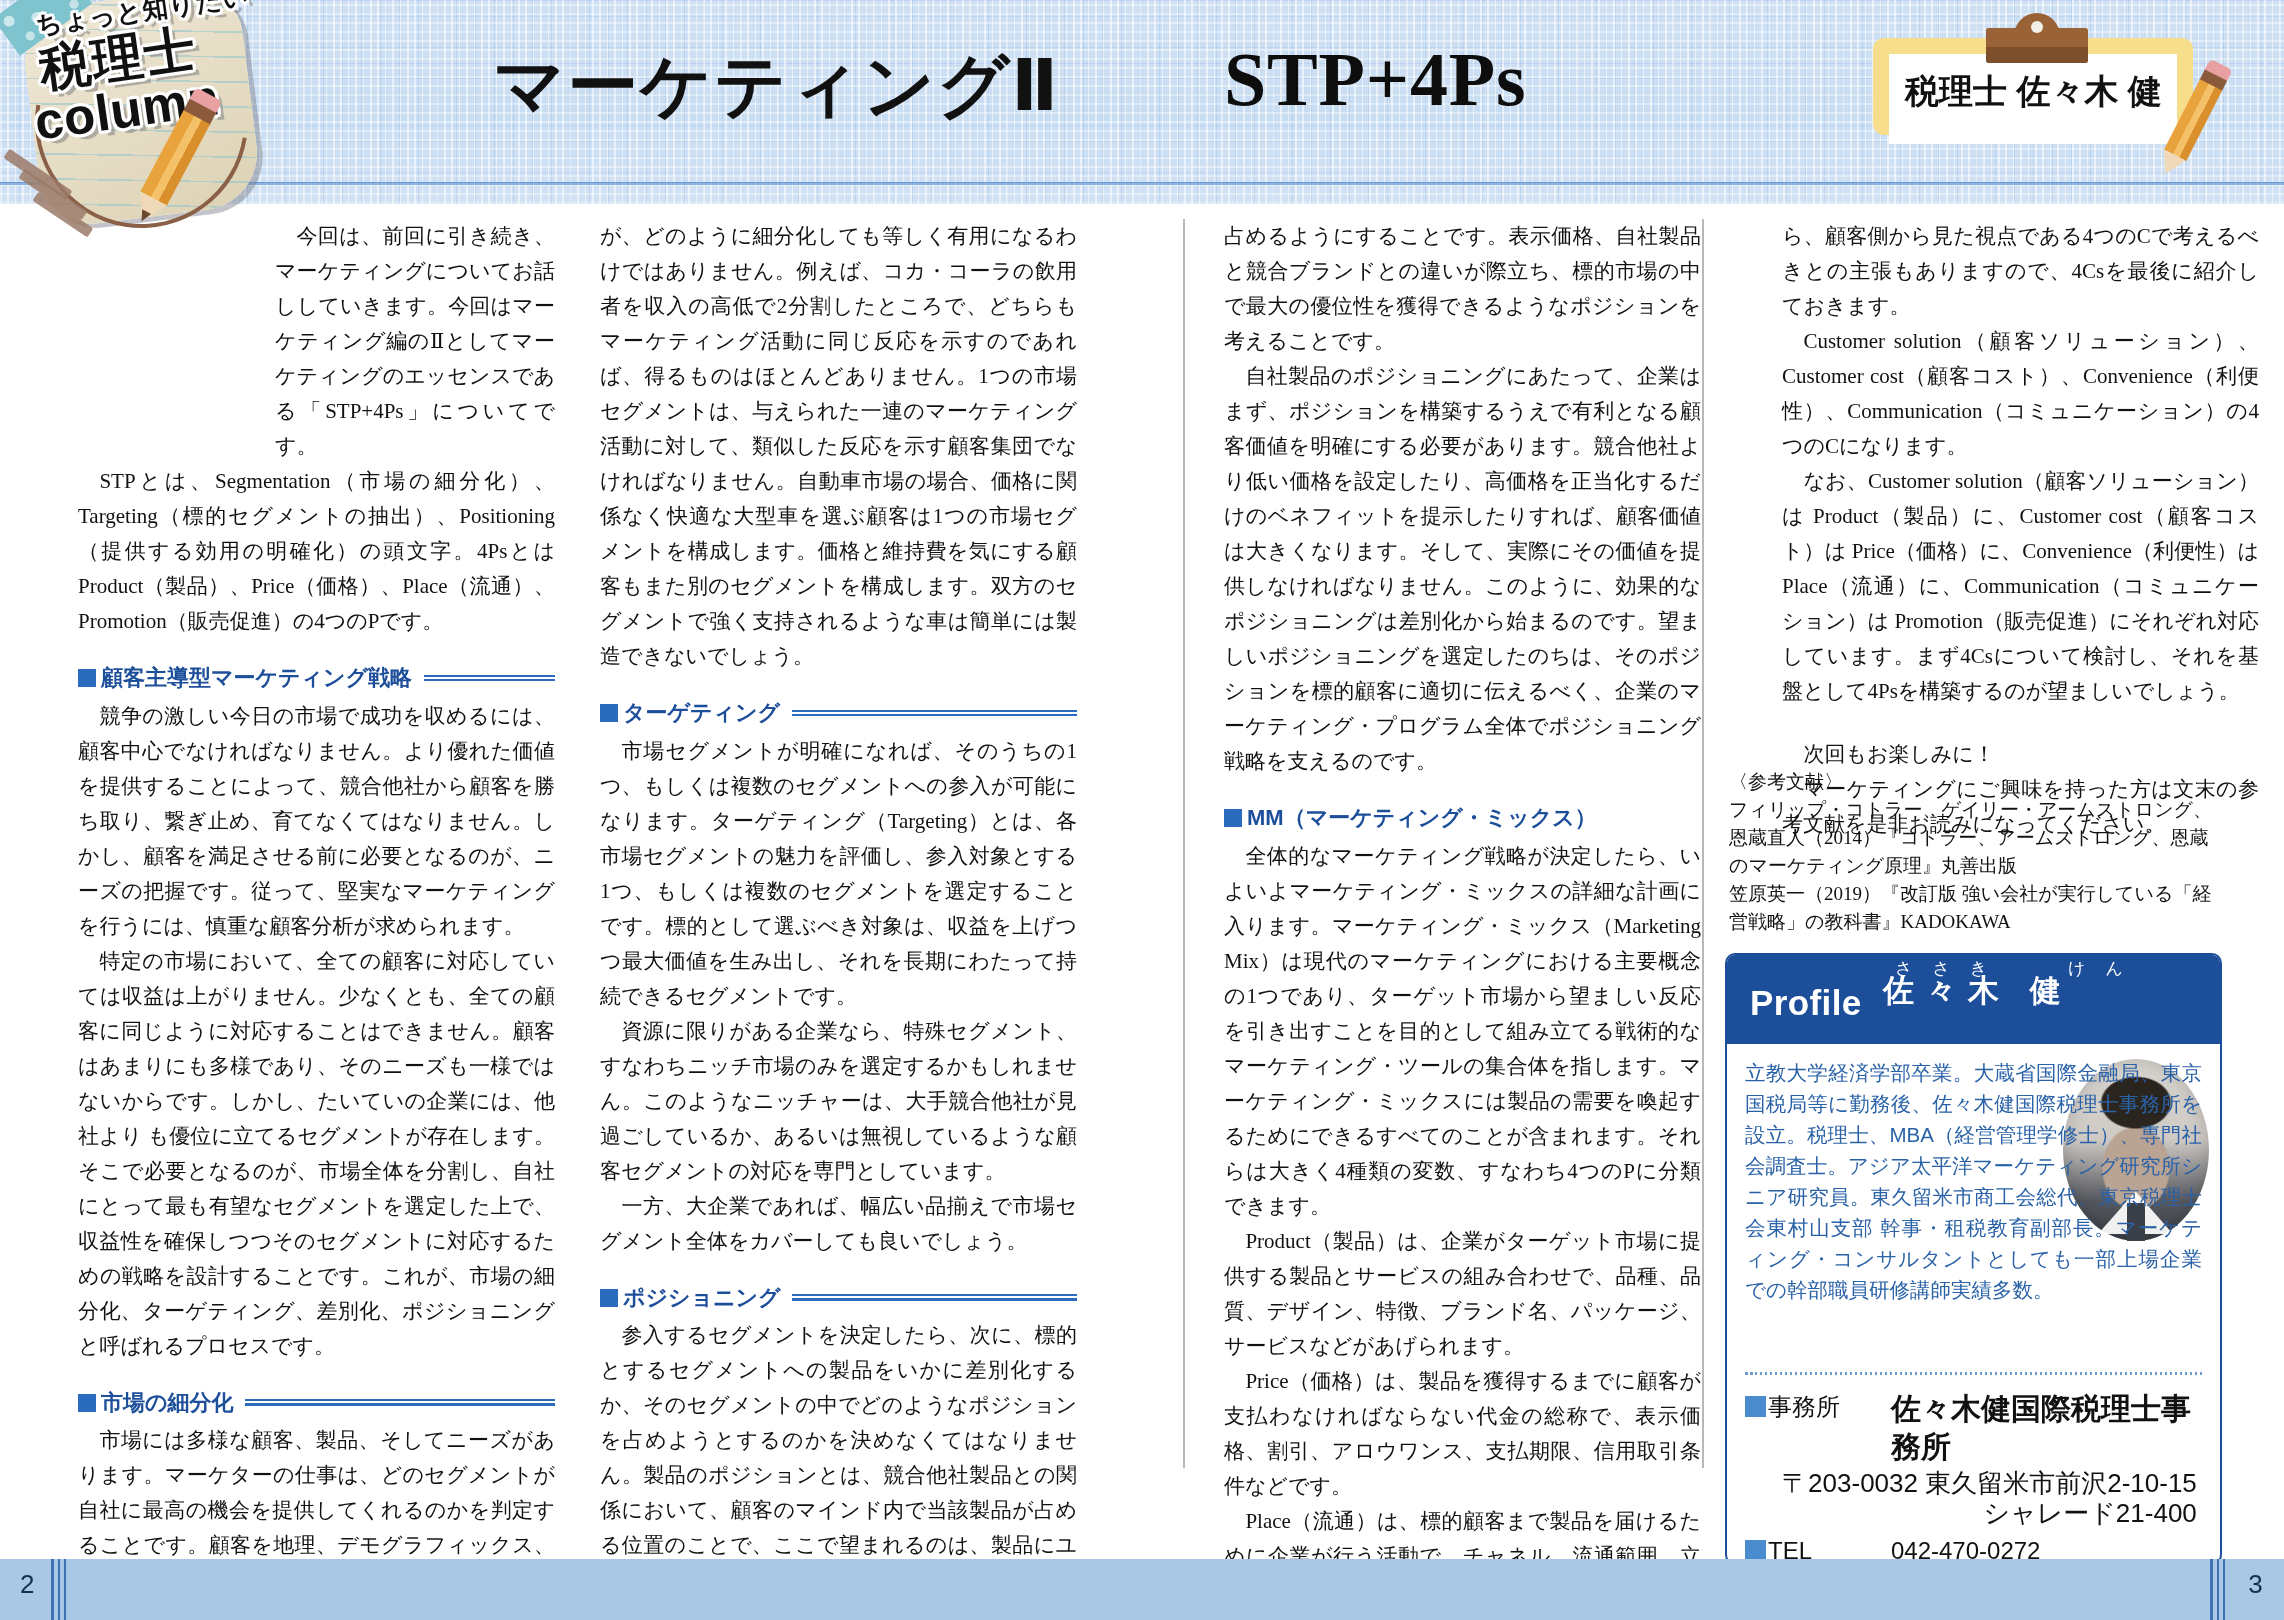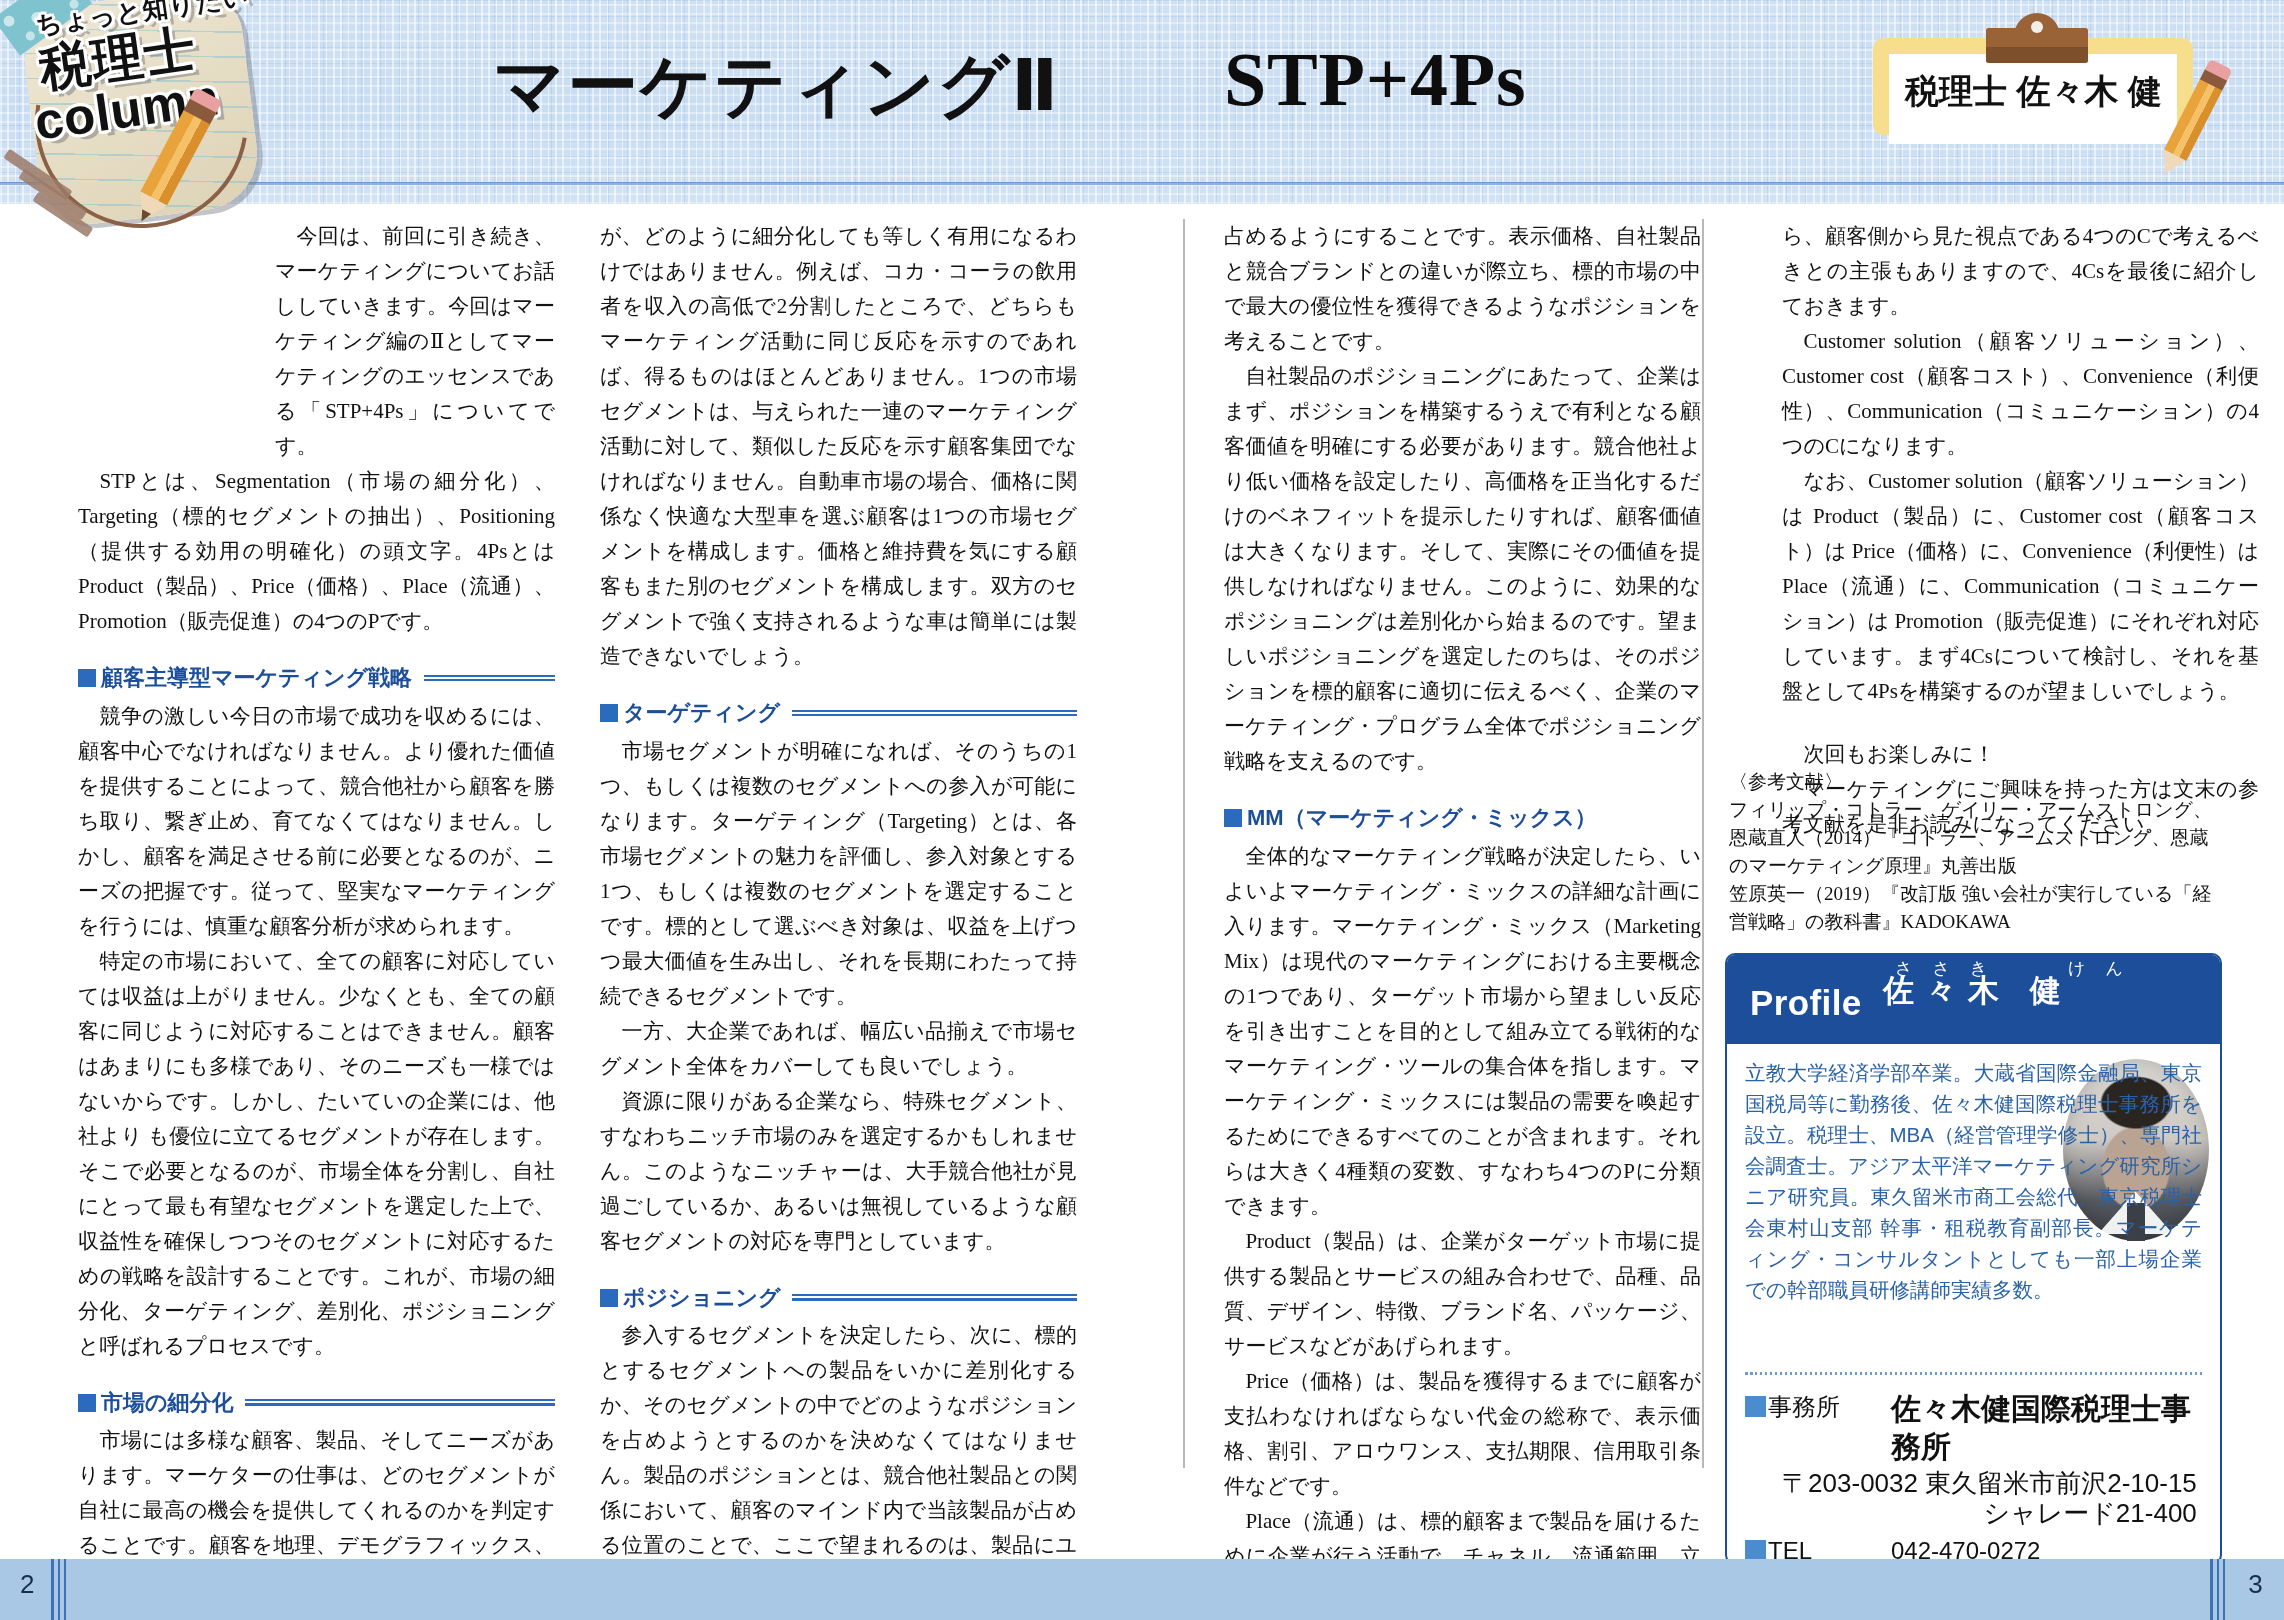--- a/index.html
+++ b/index.html
@@ -330,22 +330,22 @@
   </div>
 
   <div class="col" id="col2">
     <p class="noind">が、どのように細分化しても等しく有用になるわけではありません。例えば、コカ・コーラの飲用者を収入の高低で2分割したところで、どちらもマーケティング活動に同じ反応を示すのであれば、得るものはほとんどありません。1つの市場セグメントは、与えられた一連のマーケティング活動に対して、類似した反応を示す顧客集団でなければなりません。自動車市場の場合、価格に関係なく快適な大型車を選ぶ顧客は1つの市場セグメントを構成します。価格と維持費を気にする顧客もまた別のセグメントを構成します。双方のセグメントで強く支持されるような車は簡単には製造できないでしょう。</p>
     <div class="sec-h">
       <span class="sq"></span>
       <span>ターゲティング</span>
       <span class="rule"></span>
     </div>
     <p>市場セグメントが明確になれば、そのうちの1つ、もしくは複数のセグメントへの参入が可能になります。ターゲティング（Targeting）とは、各市場セグメントの魅力を評価し、参入対象とする1つ、もしくは複数のセグメントを選定することです。標的として選ぶべき対象は、収益を上げつつ最大価値を生み出し、それを長期にわたって持続できるセグメントです。</p>
+    <p>資源に限りがある企業なら、特殊セグメント、すなわちニッチ市場のみを選定するかもしれません。このようなニッチャーは、大手競合他社が見過ごしているか、あるいは無視しているような顧客セグメントの対応を専門としています。</p>
     <p>一方、大企業であれば、幅広い品揃えで市場セグメント全体をカバーしても良いでしょう。</p>
-    <p>資源に限りがある企業なら、特殊セグメント、すなわちニッチ市場のみを選定するかもしれません。このようなニッチャーは、大手競合他社が見過ごしているか、あるいは無視しているような顧客セグメントの対応を専門としています。</p>
     <div class="sec-h">
       <span class="sq"></span>
       <span>ポジショニング</span>
       <span class="rule"></span>
     </div>
     <p>参入するセグメントを決定したら、次に、標的とするセグメントへの製品をいかに差別化するか、そのセグメントの中でどのようなポジションを占めようとするのかを決めなくてはなりません。製品のポジションとは、競合他社製品との関係において、顧客のマインド内で当該製品が占める位置のことで、ここで望まれるのは、製品にユニークなポジションを持たせることです。市場の他製品と完全に同一視されるようでは、顧客それを購入する理由がなくなってします。</p>
 
   </div>
 
   <div class="col" id="col3">

